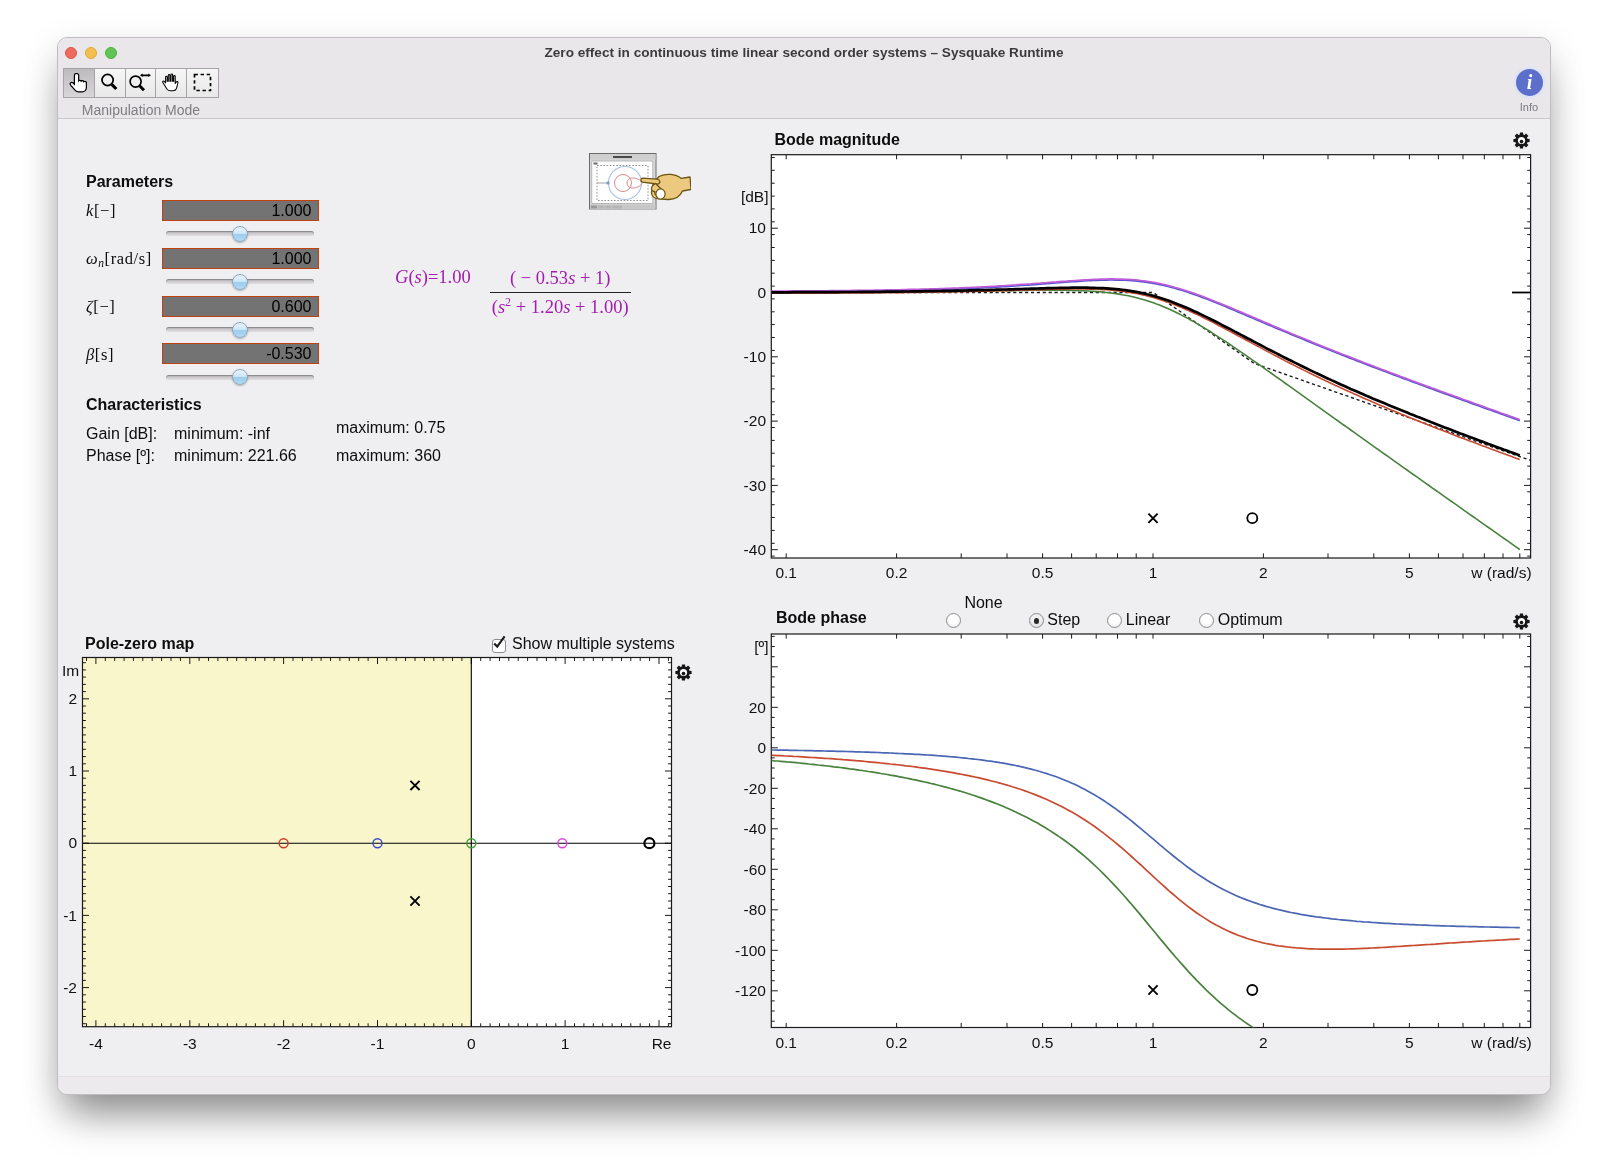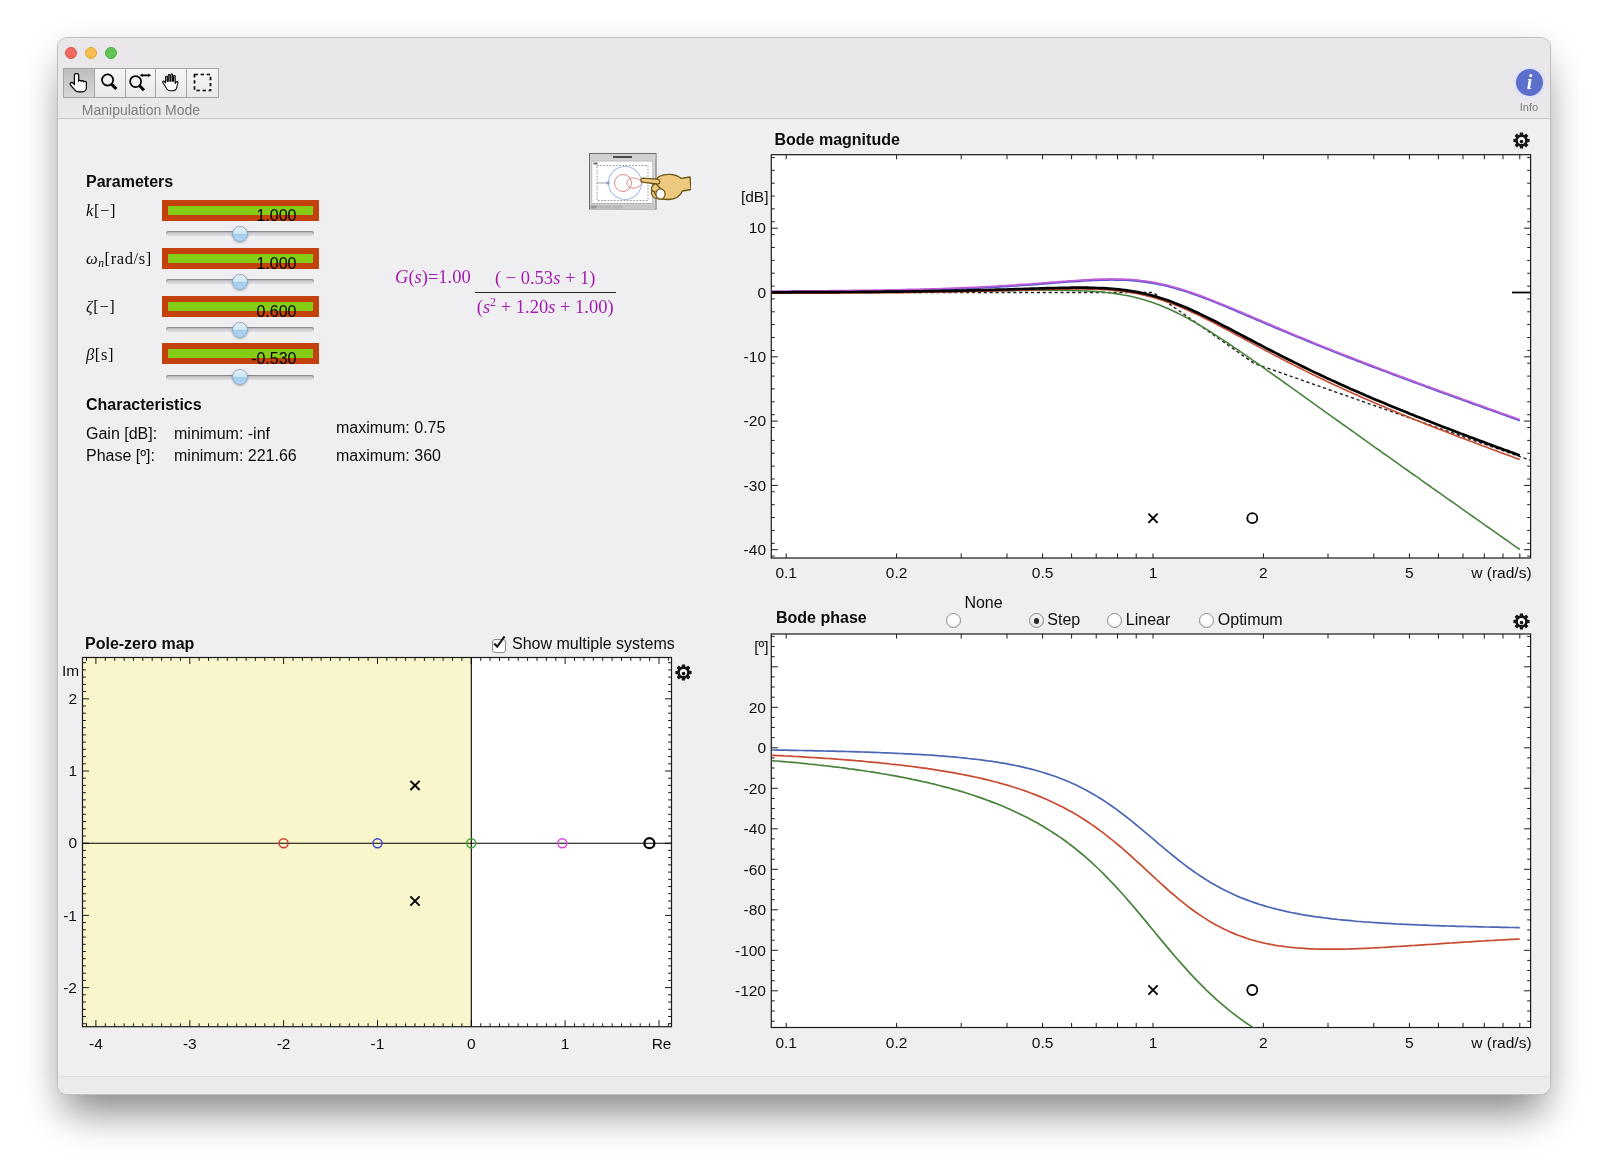--- a/index.html
+++ b/index.html
@@ -17,40 +17,41 @@
 .tbtn.sel{background:linear-gradient(#bdbbbe,#d8d6d9)}
 #manip{position:absolute;left:5px;top:64px;width:156px;text-align:center;font-size:14px;color:#7f7d80}
 #infoi{position:absolute;left:1458px;top:31px;width:27px;height:27px;border-radius:50%;background:#5b6fcb;
   box-shadow:0 0 0 2.5px #dfe3f5;color:#fff;text-align:center;
   font-family:"Liberation Serif",serif;font-style:italic;font-weight:bold;font-size:20px;line-height:26px}
 #infot{position:absolute;left:1446px;top:63px;width:50px;text-align:center;font-size:11px;color:#7b797e}
 .b15{font-weight:bold;font-size:16px;color:#0d0d0d;position:absolute;white-space:nowrap}
 .t15{font-size:16px;color:#0d0d0d;position:absolute;white-space:nowrap}
 .serif{font-family:"Liberation Serif",serif;font-size:16.5px;color:#0d0d0d;position:absolute;white-space:nowrap;letter-spacing:0.6px}
 .it{font-style:italic}
-.inp{position:absolute;left:103.5px;width:157px;height:21px;background:#84cc16;border:6px solid #c2410c;
-  font-size:16px;text-align:right;padding-right:16px;line-height:19px;color:#000}
+.inp{position:absolute;left:103.5px;width:157px;height:21px;background:#737373;border:1px solid #c2410c;
+  font-size:16px;text-align:right;padding-right:6px;line-height:19px;color:#000}
 .track{position:absolute;left:108px;width:148px;height:5px;border-radius:2.5px;
   background:linear-gradient(#a9a7aa,#d2d0d3 55%,#dddbde);box-shadow:inset 0 1px 1px rgba(0,0,0,.22)}
 .thumb{position:absolute;left:173.8px;width:16px;height:16px;border-radius:50%;
   background:linear-gradient(180deg,#e9f4fc 0%,#cde6f7 46%,#9ecded 54%,#b3d8f2 100%);
   border:1px solid #8fa8bd;box-shadow:0 1px 2px rgba(0,0,0,.25)}
 .radio{position:absolute;width:15px;height:15px;border-radius:50%;border:1px solid #8e8c8f;
   background:radial-gradient(circle at 50% 35%,#ffffff 45%,#e3e1e4)}
 .radio.sel{background:radial-gradient(circle at 50% 35%,#f2f1f2 40%,#d6d4d7)}
 .radio.sel::after{content:"";position:absolute;left:4px;top:4px;width:5.5px;height:5.5px;border-radius:50%;background:#2a2a2a}
 .eq{font-family:Liberation Serif, serif;font-size:18.5px;color:#a21caf;display:flex;align-items:flex-start;white-space:nowrap;position:absolute}
 #cbx{position:absolute;left:491px;top:638px;width:13.5px;height:13.5px;background:#fff;
   border:1px solid #8e8c8f;border-radius:3px}
 </style></head><body>
 <div id="win">
     <div id="chrome"></div>
     <div class="tl" style="left:7px;background:#ee6a5f;border:0.5px solid #d95548"></div>
     <div class="tl" style="left:27px;background:#f5bf4f;border:0.5px solid #dfa63a"></div>
     <div class="tl" style="left:47px;background:#61c455;border:0.5px solid #4daf41"></div>
+    <div id="title">Zero effect in continuous time linear second order systems – Sysquake Runtime</div>
     <div id="toolbar">
       <div class="tbtn sel">
         <svg width="24" height="24" viewBox="0 0 24 24">
           <path d="M9.1 2.6c-1 0-1.7.8-1.7 1.8v8.9l-1.3-1.3c-.8-.8-2-.8-2.6.0-.5.6-.5 1.5.1 2.2l4.6 5.2c.8.9 2.1 1.5 3.3 1.5h3.6c2.4 0 4.3-1.9 4.3-4.3v-4.8c0-.8-.7-1.5-1.5-1.5-.4 0-.8.2-1.1.4-.2-.6-.8-1-1.5-1-.4 0-.9.2-1.1.5-.3-.5-.8-.9-1.5-.9-.4 0-.8.1-1 .4V4.4c0-1-.7-1.8-1.6-1.8z" fill="#fff" stroke="#000" stroke-width="1.25"></path>
         </svg>
       </div>
       <div class="tbtn">
         <svg width="24" height="24" viewBox="0 0 24 24">
           <circle cx="9.6" cy="9" r="5.6" fill="none" stroke="#000" stroke-width="1.7"></circle>
           <path d="M13.7 13.3 18.3 18" stroke="#000" stroke-width="3.1" stroke-linecap="butt"></path>
@@ -98,21 +99,21 @@
     <div class="thumb" style="top:331.3px"></div>
     <div class="b15" style="left:28px;top:357.5px">Characteristics</div>
     <div class="t15" style="left:28px;top:386.5px">Gain [dB]:</div>
     <div class="t15" style="left:116px;top:386.5px">minimum: -inf</div>
     <div class="t15" style="left:278px;top:381px">maximum: 0.75</div>
     <div class="t15" style="left:28px;top:408.5px">Phase [º]:</div>
     <div class="t15" style="left:116px;top:408.5px">minimum: 221.66</div>
     <div class="t15" style="left:278px;top:408.5px">maximum: 360</div>
     <div class="eq" style="left:337px;top:230px">
 <span style="line-height:1"><span class="it">G</span>(<span class="it">s</span>)=1.00</span>
-<span style="display:inline-block;text-align:center;vertical-align:middle;margin-left:4px">
+<span style="display:inline-block;text-align:center;vertical-align:middle;margin-left:19px">
 <span style="display:block;padding:0 5px 3px 5px">( − 0.53<span class="it">s</span> + 1)</span>
 <span style="display:block;border-top:1.6px solid #222;padding:2px 2px 0 2px">(<span class="it">s</span><sup style="font-size:12px">2</sup> + 1.20<span class="it">s</span> + 1.00)</span>
 </span>
     </div>
     <div class="b15" style="left:27px;top:596.5px">Pole-zero map</div>
     <div class="b15" style="left:716.5px;top:93px">Bode magnitude</div>
     <div class="b15" style="left:718px;top:571px">Bode phase</div>
     <div id="cbx" style="left:434px;top:601px"></div>
     <svg width="17" height="17" viewBox="0 0 17 17" style="position:absolute;left:433px;top:596px">
       <path d="M3.2 9.6 6.2 12.6 13.6 2.4" stroke="#1c1c1c" stroke-width="2.1" fill="none"></path>

